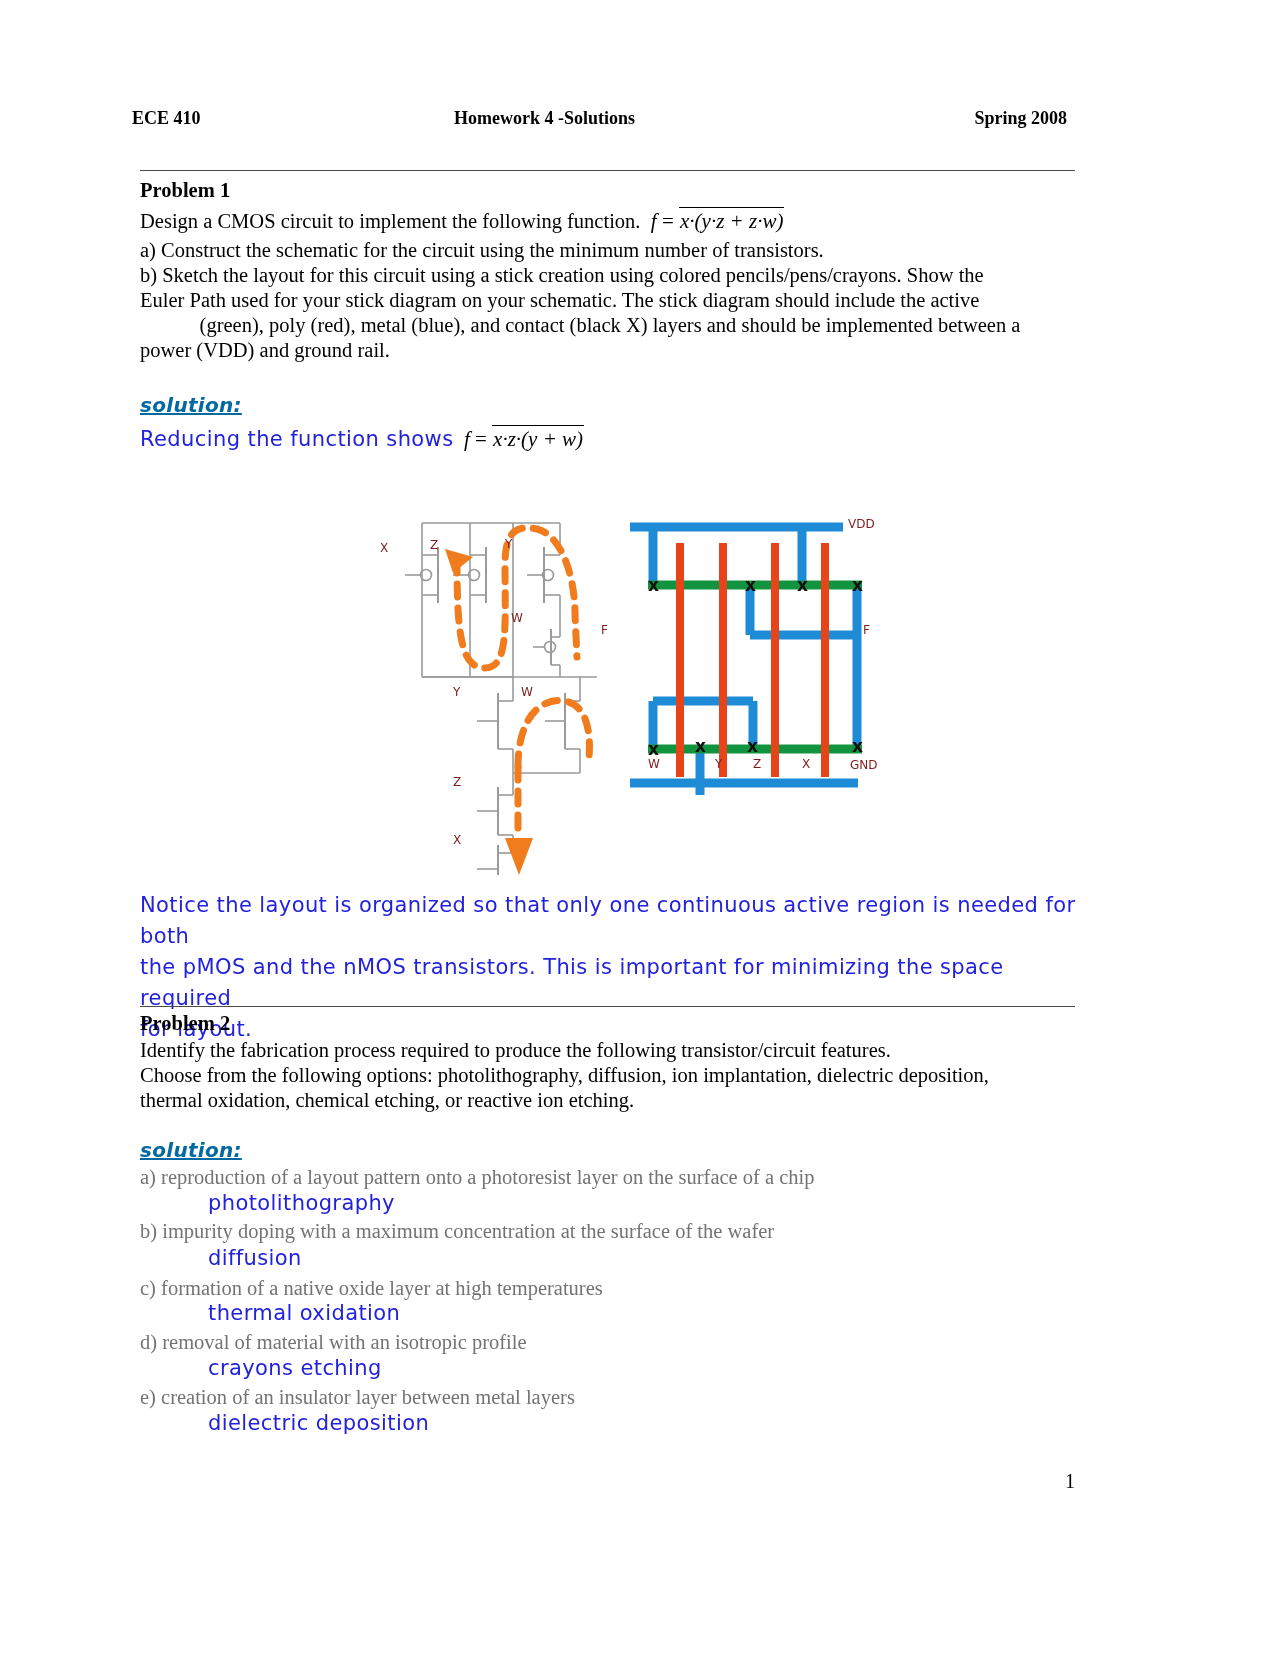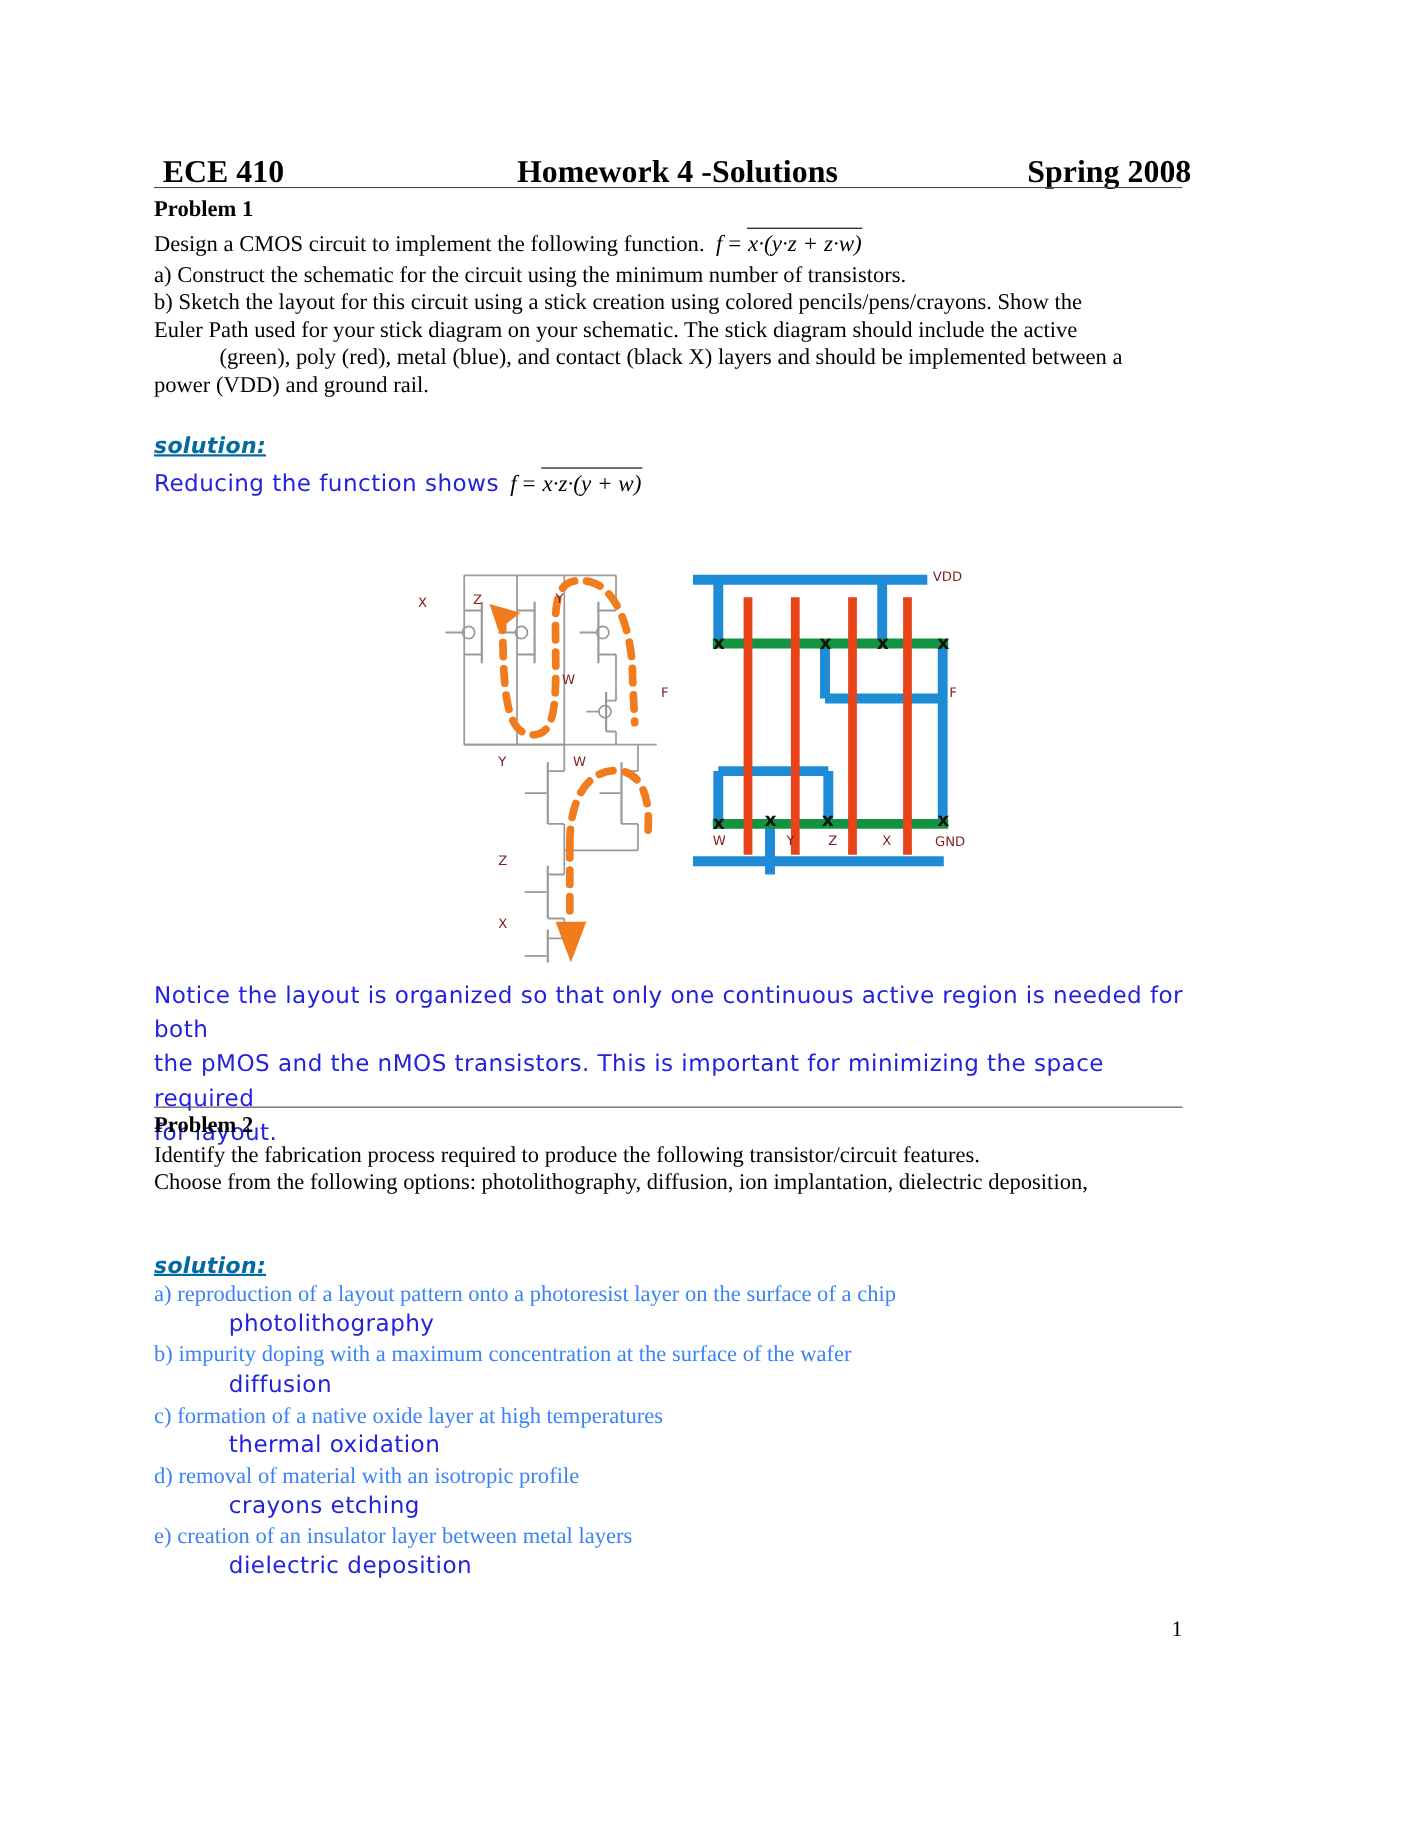--- a/index.html
+++ b/index.html
@@ -17,28 +17,27 @@
   .page {
     position: absolute;
     left: 0; top: 0;
     width: 1280px;
     height: 1656px;
     overflow: hidden;
   }
   
   .header {
     position: absolute;
-    left: 148px;
+    left: 132px;
     top: 108px;
     width: 935px;
     height: 36px;
     font-weight: bold;
-    font-size: 29px;
+    font-size: 18px;
     letter-spacing: 0px;
-    margin-top: 32px;
   }
   .header .h-left   { position: absolute; left: 0px;   top: 0; }
   .header .h-center { position: absolute; left: 322px; top: 0; }
   .header .h-right  { position: absolute; right: 0px;  top: 0; }
 
   .rule {
     position: absolute;
     left: 140px;
     width: 935px;
     height: 0;
@@ -47,21 +46,21 @@
   #rule-top { top: 170px; }
   #rule-p2  { top: 1006px; }
 
   
   .blk {
     position: absolute;
     font-size: 20.5px;
     line-height: 25.5px;
   }
   .bold   { font-weight: bold; }
-  .blue   { color: #3b82f6; }
+  .blue   { color: #737373; }
   .hand {
     font-family: "DejaVu Sans", sans-serif;
     color: #2222dd;
     font-size: 21px;
     letter-spacing: 0.4px;
   }
   .sol-label {
     font-family: "DejaVu Sans", sans-serif;
     color: #0369a1;
     font-style: italic;
@@ -338,20 +337,21 @@
     <div>Notice the layout is organized so that only one continuous active region is needed for both</div>
     <div>the pMOS and the nMOS transistors.  This is important for minimizing the space required</div>
     <div>for layout.</div>
   </div>
 
   <div class="rule" id="rule-p2"></div>
 
   <div class="blk bold" style="left:140px; top:1011px;">Problem 2</div>
   <div class="blk" style="left:140px; top:1038px; width:940px;">Identify the fabrication process required to produce the following transistor/circuit features.</div>
   <div class="blk" style="left:140px; top:1063px; width:940px;">Choose from the following options: photolithography, diffusion, ion implantation, dielectric deposition,</div>
+  <div class="blk" style="left:140px; top:1088px; width:940px;">thermal oxidation, chemical etching, or reactive ion etching.</div>
 
   <div class="sol-label" style="position:absolute; left:140px; top:1138px;">solution:</div>
 
   <div class="blk blue" style="left:140px; top:1165px; width:940px;">a) reproduction of a layout pattern onto a photoresist layer on the surface of a chip</div>
   <div class="hand" style="position:absolute; left:208px; top:1191px;">photolithography</div>
 
   <div class="blk blue" style="left:140px; top:1219px; width:940px;">b) impurity doping with a maximum concentration at the surface of the wafer</div>
   <div class="hand" style="position:absolute; left:208px; top:1246px;">diffusion</div>
 
   <div class="blk blue" style="left:140px; top:1276px; width:940px;">c) formation of a native oxide layer at high temperatures</div>

